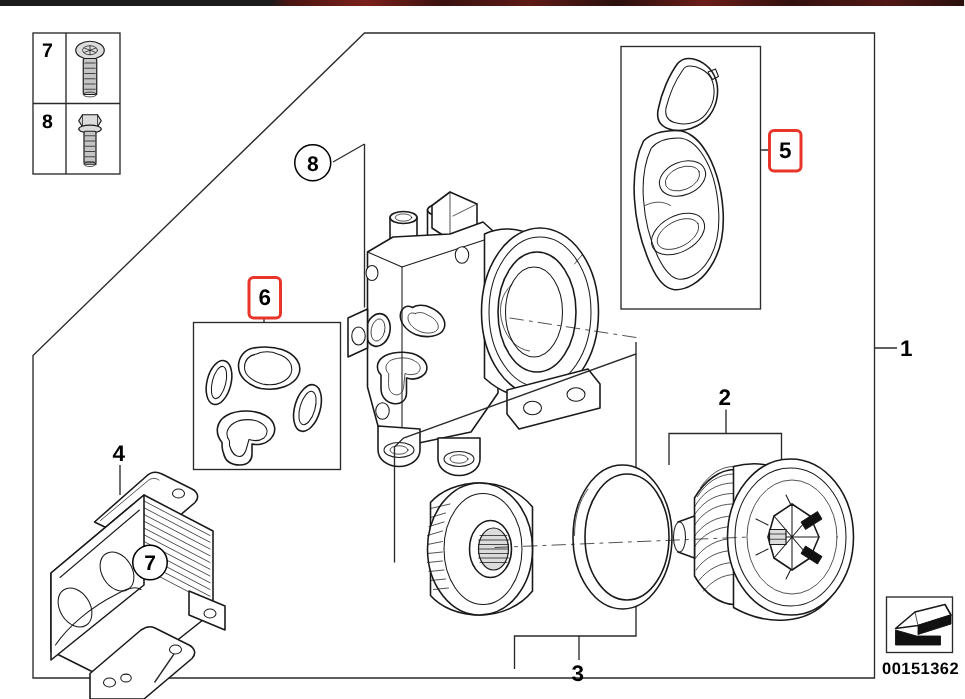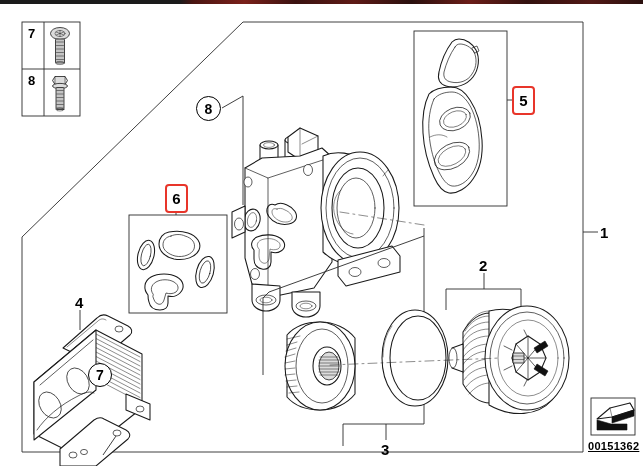--- a/index.html
+++ b/index.html
@@ -418,15 +418,15 @@
   <div class="lbl lbl-num" style="left:75px; top:295px;">4</div>
 
   <div class="hl" style="left:512px; top:86px; width:23px; height:29px;">5</div>
 
   <div class="hl" style="left:165px; top:184px; width:23px; height:29px;">6</div>
 
   <div class="circ" style="left:88px; top:363px; width:24px; height:24px;">7</div>
 
   <div class="circ" style="left:196px; top:96px; width:25px; height:25px;">8</div>
 
-  <div id="diagram-id" style="left:588px; top:440px;text-decoration:underline;">00151362</div>
+  <div id="diagram-id" style="left:588px; top:440px;">00151362</div>
 
 </div>
 
 </body></html>

